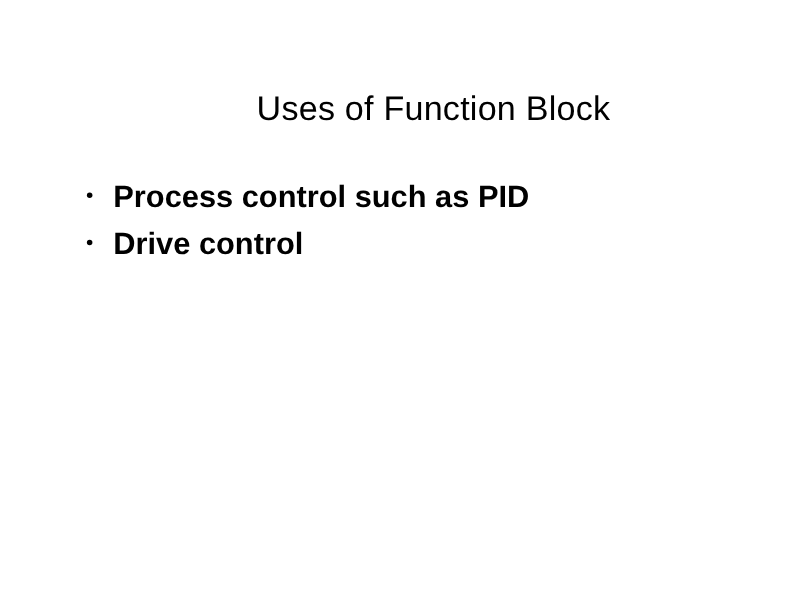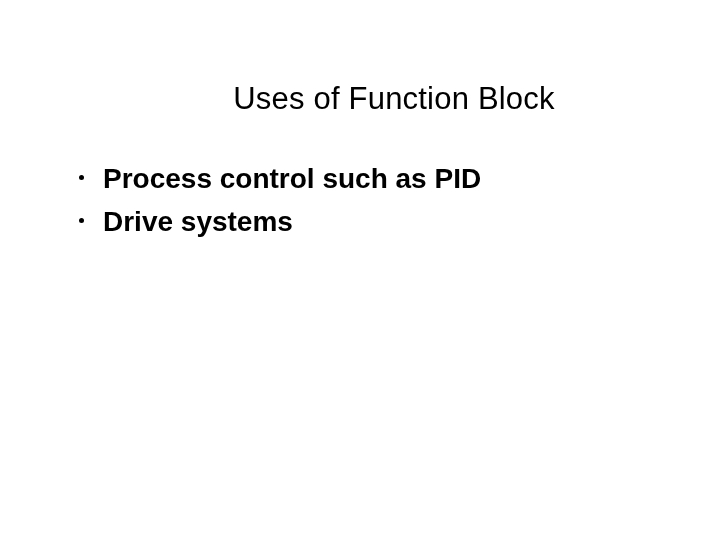--- a/index.html
+++ b/index.html
@@ -87,18 +87,18 @@
 
   <ul class="body-list">
 
     <li class="bullet-item">
       <span class="bullet-marker"></span>
       <span class="bullet-text">Process control such as PID</span>
     </li>
 
     <li class="bullet-item">
       <span class="bullet-marker"></span>
-      <span class="bullet-text">Drive systems</span>
+      <span class="bullet-text">Drive control</span>
     </li>
 
   </ul>
 
 </div>
 
 </body></html>

